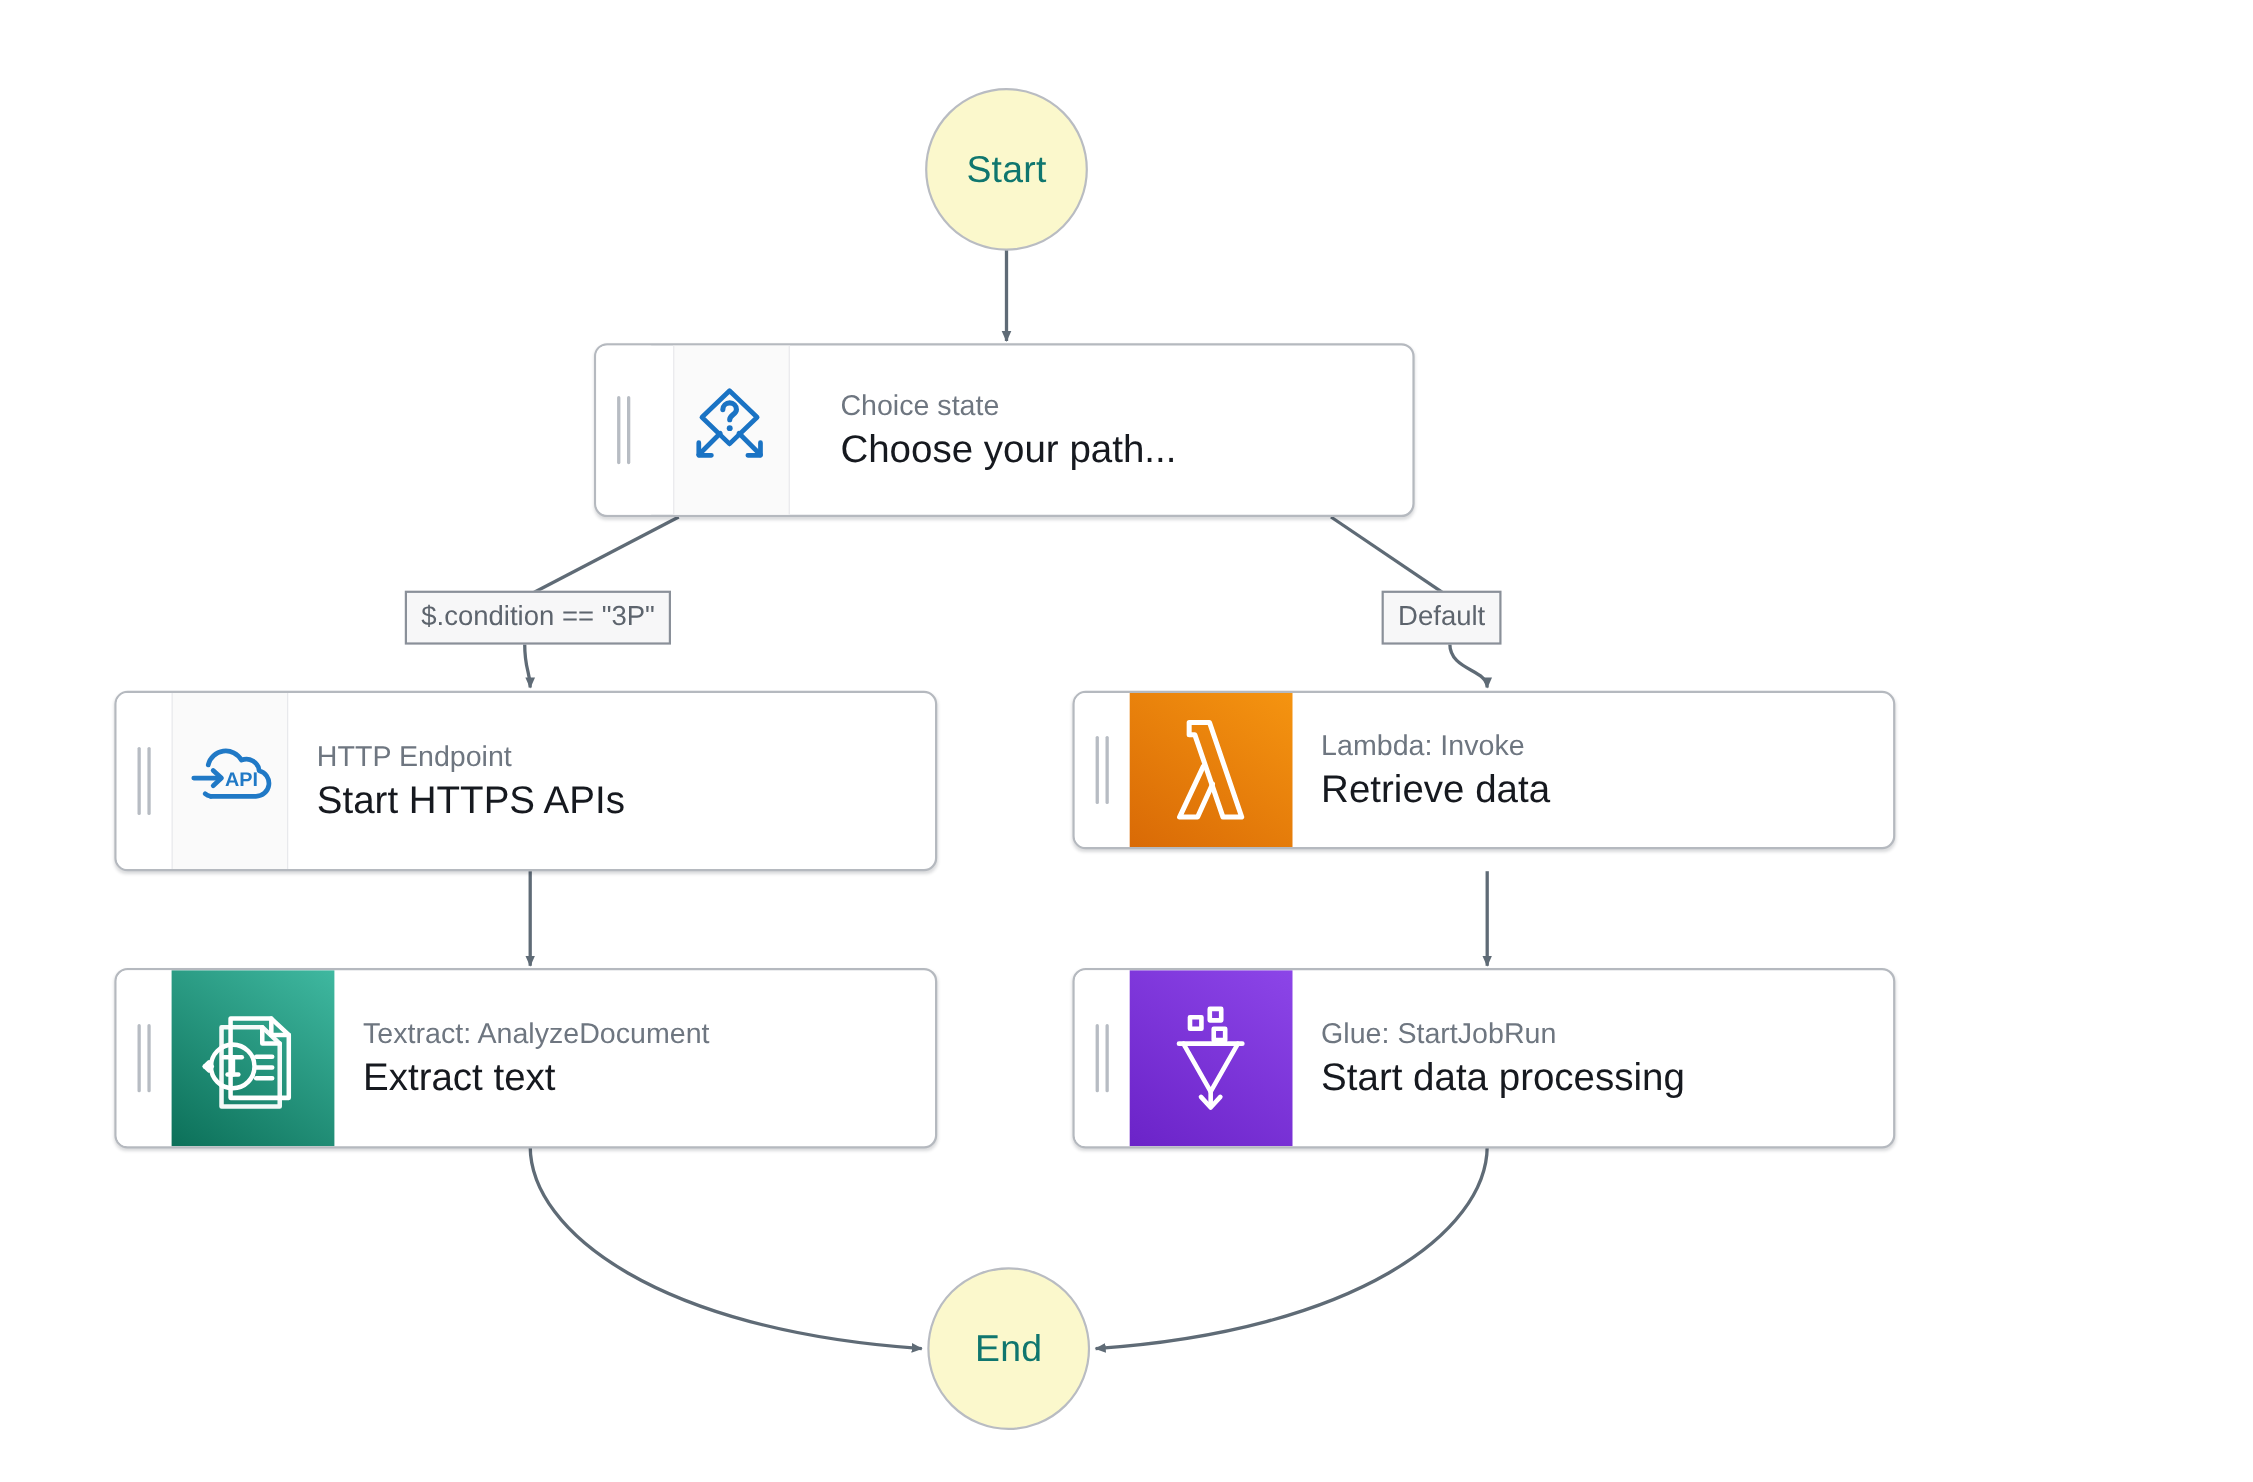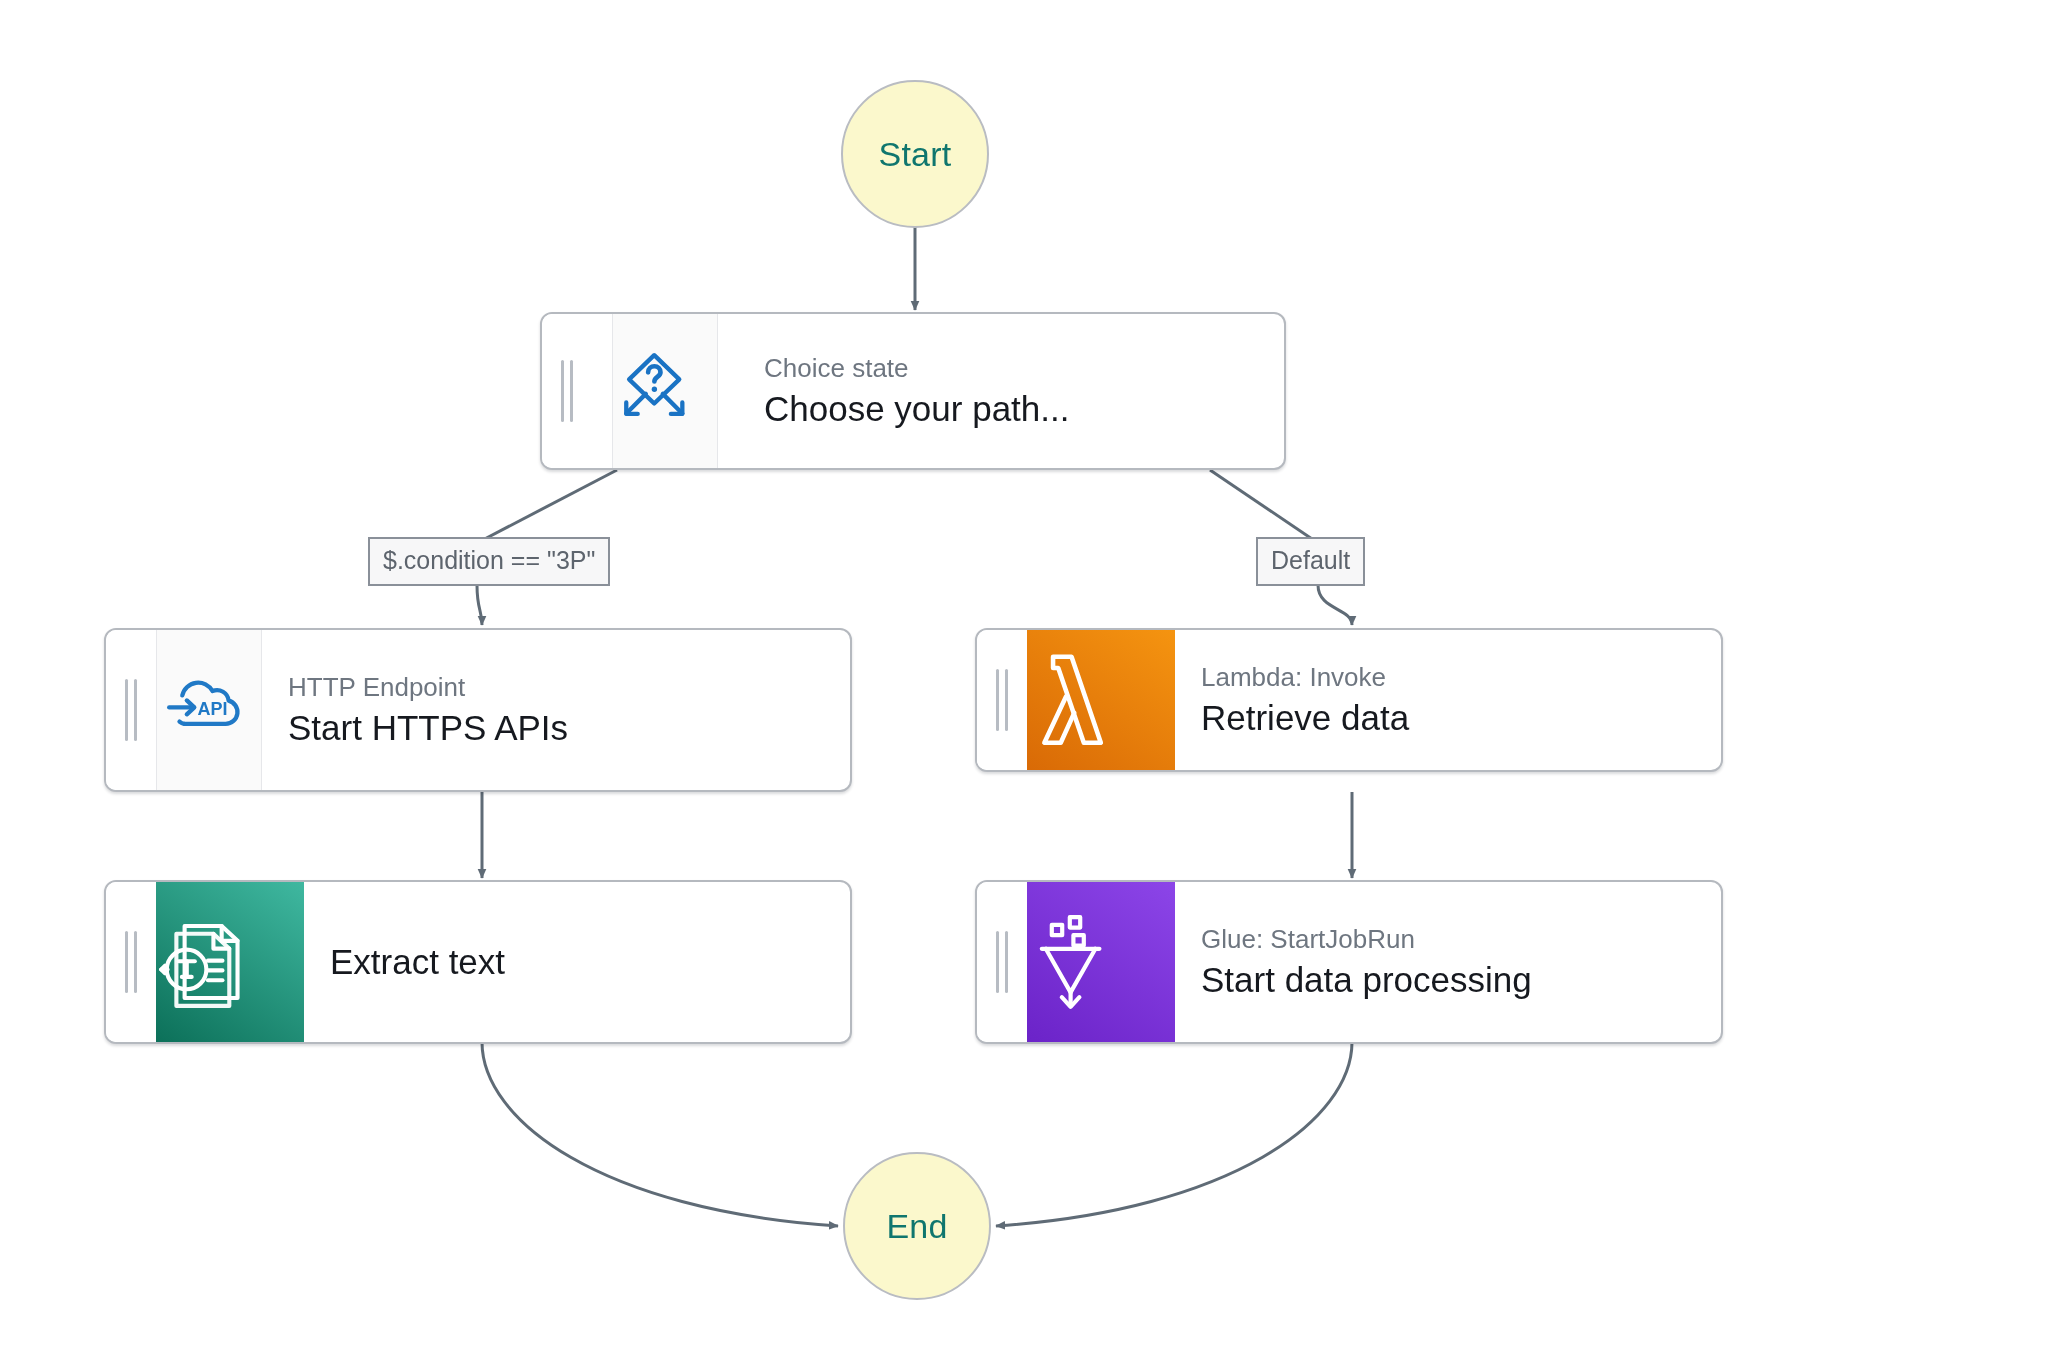--- a/index.html
+++ b/index.html
@@ -68,20 +68,21 @@
     display: block;
     width: 3px;
     height: 62px;
     background: #b7bcc3;
     border-radius: 2px;
   }
   .icon-panel {
     flex: 0 0 104px;
     display: flex;
     align-items: center;
+    justify-content: center;
     position: relative;
   }
   .icon-panel.plain {
     background: #fafafa;
     border-left: 1px solid #e6e7ea;
     border-right: 1px solid #e6e7ea;
   }
   .icon-panel.lambda   { background: linear-gradient(215deg, #f59410 0%, #d96a06 100%); }
   .icon-panel.textract { background: linear-gradient(215deg, #3fb8a0 0%, #0c7059 100%); }
   .icon-panel.glue     { background: linear-gradient(215deg, #8c45e8 0%, #6b23c8 100%); }
@@ -244,20 +245,21 @@
         <path d="M15.7 25.6 V33.6"></path>
         <path d="M13.2 33.6 H18.2"></path>
         <path d="M2.6 29.8 H5.9"></path>
         <path d="M4.6 27.9 L2.7 29.8 L4.6 31.7"></path>
         <path d="M26.5 25.3 H33.9"></path>
         <path d="M26.5 30.3 H33.9"></path>
         <path d="M26.5 35.3 H33.9"></path>
       </svg>
     </span>
     <span class="labels">
+      <span class="subtitle">Textract: AnalyzeDocument</span>
       <span class="title">Extract text</span>
     </span>
   </div>
 
   <div class="node" style="left:975px; top:880px; width:748px; height:164px;">
     <span class="grip">
         <i></i>
         <i></i>
       </span>
     <span class="icon-panel glue" style="align-self:stretch; flex-basis:148px;">

